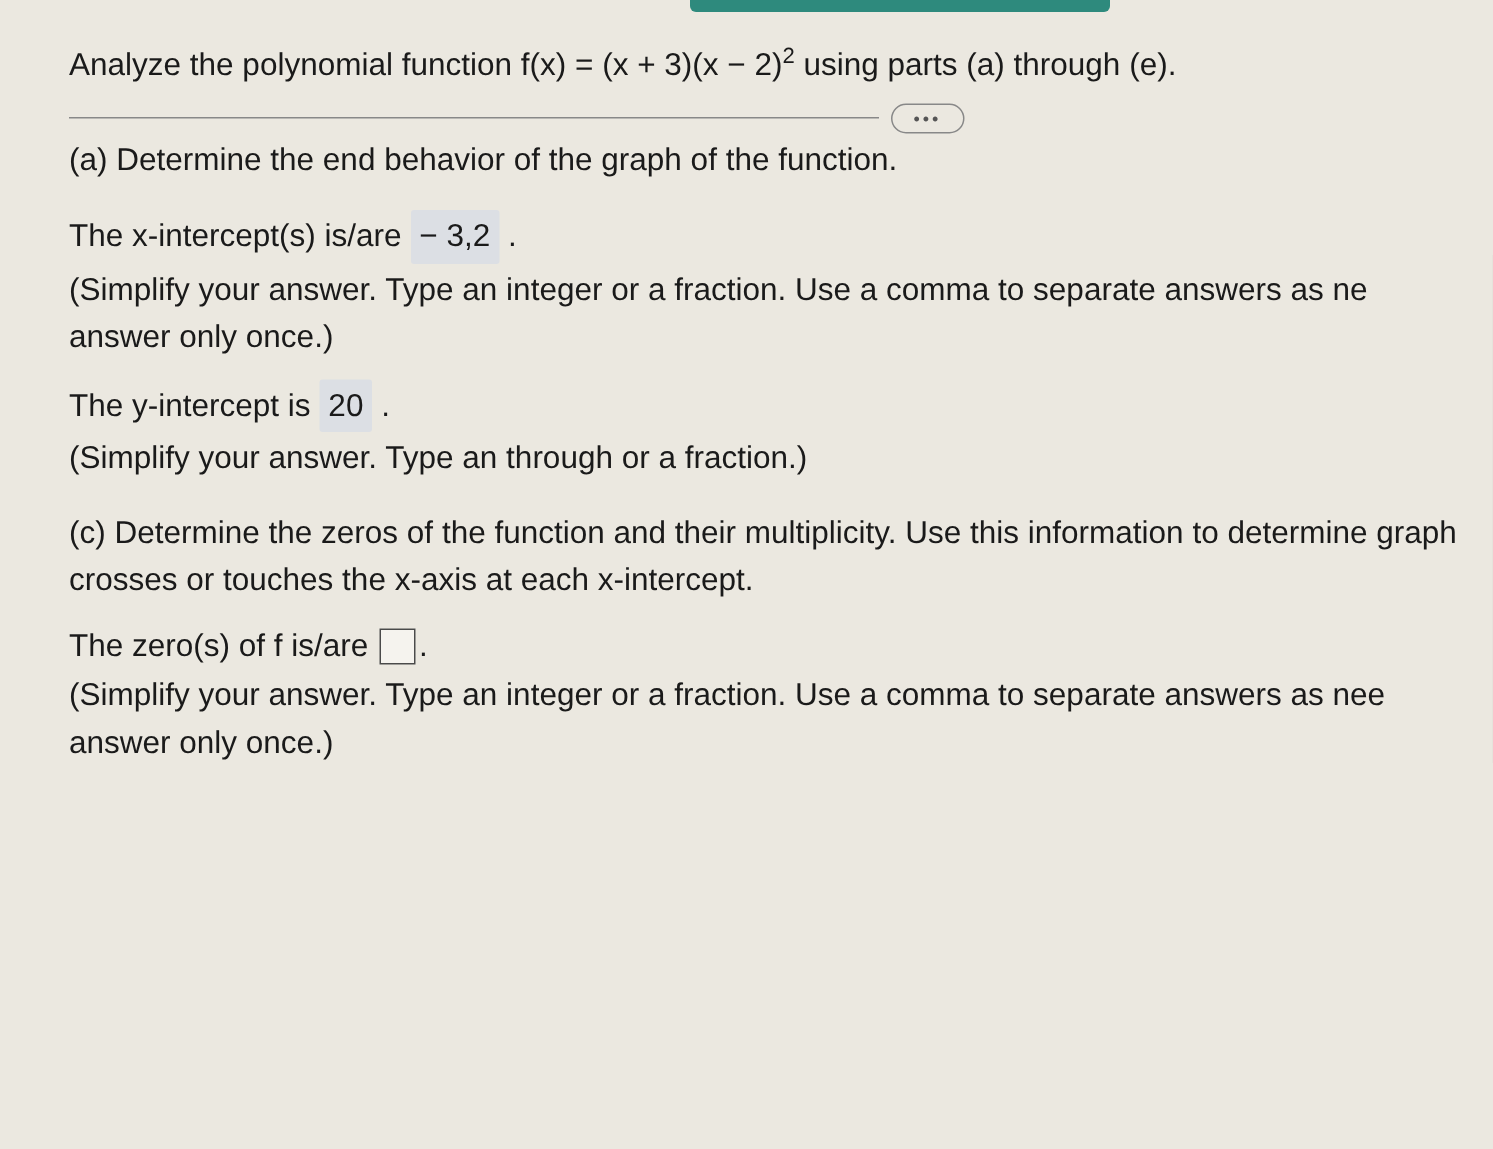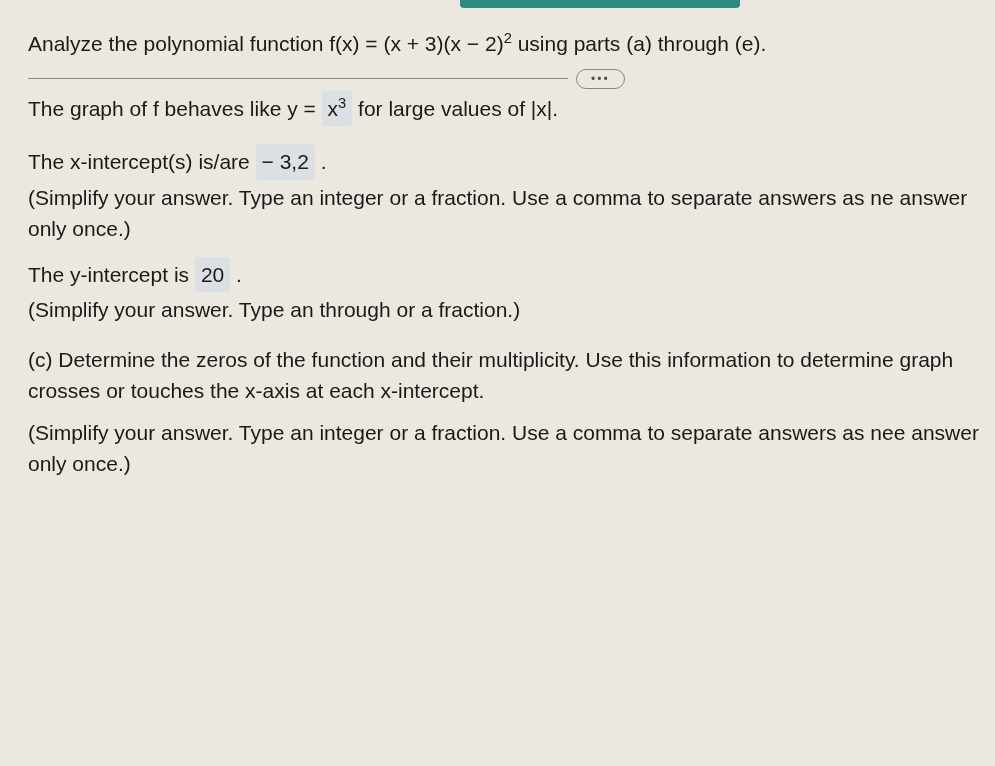--- a/index.html
+++ b/index.html
@@ -10,21 +10,21 @@
     body {
       font-family: Arial, Helvetica, sans-serif;
       background: #d8d5cd;
       width: 995px;
       height: 766px;
       overflow: hidden;
       position: relative;
     }
     .page {
       background: #ebe8e0;
-      padding: 20px 10px 20px 28px;
+      padding: 20px 10px 20px 46px;
       width: 100%;
       height: 100%;
       color: #1a1a1a;
       font-size: 21px;
       line-height: 1.5;
       position: relative;
     }
     .top-bar {
       position: absolute;
       top: 0;
@@ -98,34 +98,35 @@
   <div class="problem-statement">
     <span>Analyze the polynomial function f(x) = (x + 3)(x − 2)</span><sup>2</sup><span> using parts (a) through (e).</span>
   </div>
 
   <div class="divider-row">
     <div class="divider-line"></div>
     <span class="divider-ellipsis">•••</span>
   </div>
 
   <div class="section">
-    <p class="para">
-      <span>The graph of f behaves like y = </span><span class="highlight-box"><span>x</span><sup>3</sup></span><span> for large values of |x|.</span>
-    </p>
+    <p class="para">(a) Determine the end behavior of the graph of the function.</p>
   </div>
 
   <div class="section">
     <p class="tight">
       <span>The x-intercept(s) is/are </span><span class="highlight-box">− 3,2</span><span> .</span>
     </p>
     <p class="para">(Simplify your answer. Type an integer or a fraction. Use a comma to separate answers as ne answer only once.)</p>
     <p class="tight">
       <span>The y-intercept is </span><span class="highlight-box">20</span><span> .</span>
     </p>
     <p class="para">(Simplify your answer. Type an through or a fraction.)</p>
   </div>
 
   <div class="section">
     <p class="para">(c) Determine the zeros of the function and their multiplicity. Use this information to determine graph crosses or touches the x-axis at each x-intercept.</p>
+    <p class="tight">
+      <span>The zero(s) of f is/are </span><span class="answer-box"></span><span>.</span>
+    </p>
     <p class="para">(Simplify your answer. Type an integer or a fraction. Use a comma to separate answers as nee answer only once.)</p>
   </div>
 
 </div>
 
 </body></html>

